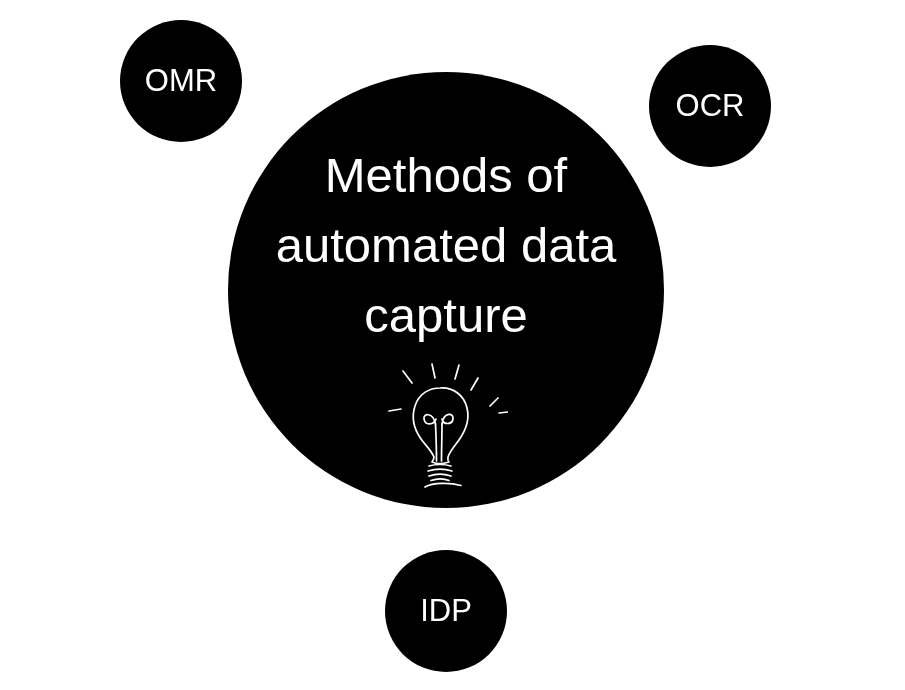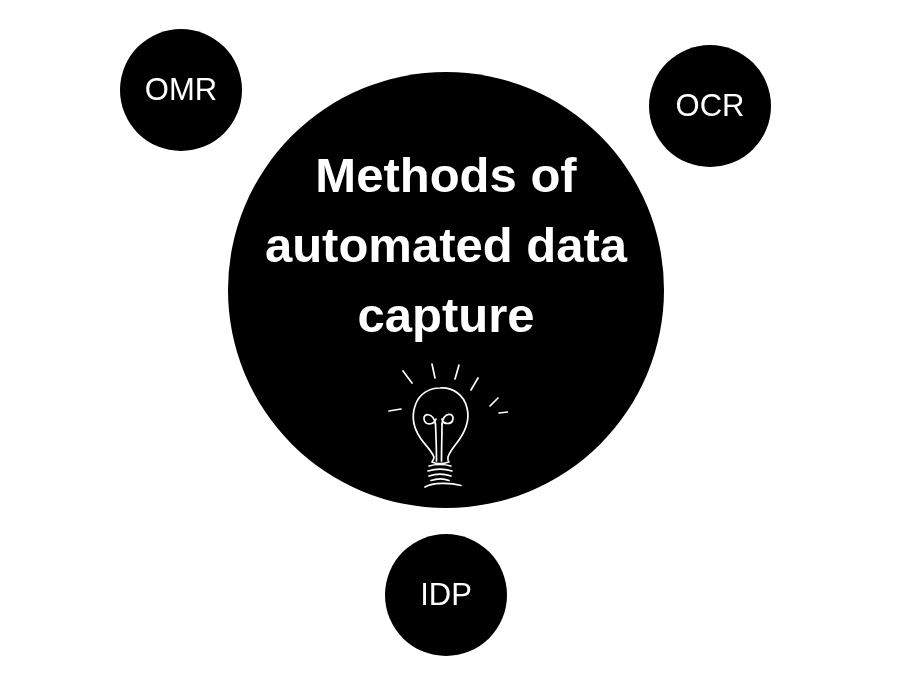--- a/index.html
+++ b/index.html
@@ -29,46 +29,46 @@
     width:436px;height:436px;
     display:block;
   }
   .central-title{
     position:absolute;
     left:23px;top:68px;
     width:390px;
     text-align:center;
     font-size:49px;
     line-height:70px;
-    font-weight:700;
+    font-weight:400;
     color:var(--node-text);
   }
   .bulb-icon{
     position:absolute;
     left:160px;top:290px;
     width:120px;height:130px;
   }
   .bulb-icon svg{display:block;width:100%;height:100%;}
   .bulb-icon path{
     fill:none;
     stroke:var(--node-text);
     stroke-width:1.7;
     stroke-linecap:round;
     stroke-linejoin:round;
   }
   .node.small{
     width:122px;height:122px;
     font-size:31px;
     font-weight:400;
   }
-  .node.omr{left:120px;top:29px;}
+  .node.omr{left:120px;top:20px;}
   .node.ocr{left:649px;top:45px;}
   .node.idr{left:75px; top:367px;}
   .node.icr{left:694px;top:367px;}
-  .node.idp{left:385px;top:534px;}
+  .node.idp{left:385px;top:550px;}
 </style>
 </head>
 <body>
 
 <div class="canvas">
 
   <div class="node central">
     <div class="central-title">Methods of automated data capture</div>
     <div class="bulb-icon">
       <svg viewBox="0 0 120 130" xmlns="http://www.w3.org/2000/svg" aria-hidden="true">

